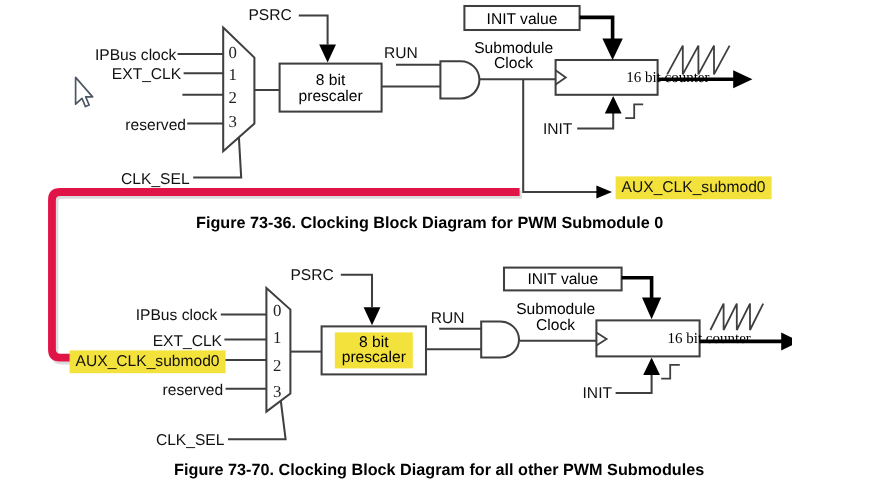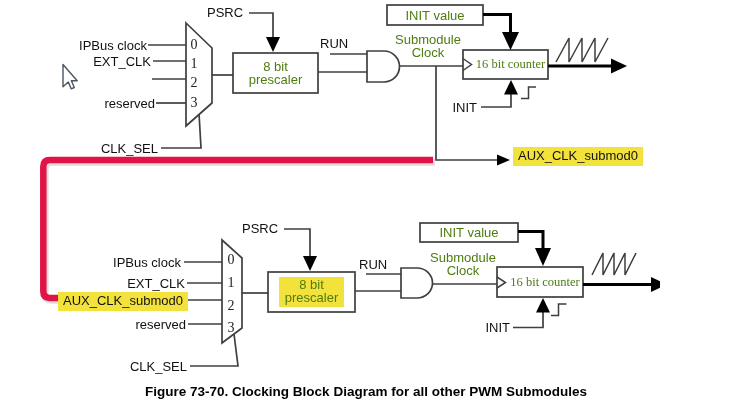--- a/index.html
+++ b/index.html
@@ -11,22 +11,22 @@
   .wt{stroke:#000;stroke-width:3;fill:none;}
   .shape{stroke:#3f3f3f;stroke-width:1.7;fill:#fff;}
   .ah{fill:#000;stroke:none;}
   .red{stroke:#e11448;stroke-width:6.5;fill:none;}
   .redsh{stroke:rgba(0,0,0,0.14);stroke-width:7;fill:none;}
   .lbl{position:absolute;font-size:13px;line-height:1.1;color:#111;white-space:nowrap;}
   .r{text-align:right;width:130px;}
   .num{position:absolute;font-family:"Liberation Serif",serif;font-size:14px;line-height:1;
        color:#222;width:14px;text-align:center;}
   .box-lbl{position:absolute;display:flex;flex-direction:column;align-items:center;
-           justify-content:center;text-align:center;font-size:13px;line-height:1.0;color:#4d7c0f;white-space:nowrap;}
-  .serif-lbl{font-family:"Liberation Serif",serif;font-size:12.5px;}
+           justify-content:center;text-align:center;font-size:13px;line-height:1.0;color:#000000;white-space:nowrap;}
+  .serif-lbl{font-family:"Liberation Serif",serif;font-size:12.5px;margin-left:46px;}
   .cap{position:absolute;left:0;text-align:center;font-weight:bold;font-size:13.5px;color:#000;white-space:nowrap;}
   .hl{background:#f4e23c;padding:2px 5px 3px;font-size:13px;}
   .hl2{background:#f4e23c;padding:1px 6px 3px;text-align:center;}
 </style>
 </head>
 <body>
 
 <div id="canvas">
 
   <svg id="linework" viewBox="0 0 732 410">
@@ -152,20 +152,21 @@
     <span>Clock</span>
   </div>
   <div class="box-lbl" style="left:387px;top:5px;width:96px;height:20px;">
     <span>INIT value</span>
   </div>
   <div class="box-lbl serif-lbl" style="left:474px;top:50px;width:73px;height:29px;">
     <span>16 bit counter</span>
   </div>
   <div class="lbl r" style="left:347px;top:100.5px;">INIT</div>
   <div class="lbl hl" style="left:513px;top:147px;">AUX_CLK_submod0</div>
+  <div class="cap" style="top:177.5px;width:716px;">Figure 73-36. Clocking Block Diagram for PWM Submodule 0</div>
 
   <div class="lbl" style="left:242px;top:221.5px;">PSRC</div>
   <div class="lbl r" style="left:51px;top:255.5px;">IPBus clock</div>
   <div class="lbl r" style="left:55px;top:276.5px;">EXT_CLK</div>
   <div class="lbl hl" style="left:58px;top:292px;">AUX_CLK_submod0</div>
   <div class="lbl r" style="left:56px;top:317.5px;">reserved</div>
   <div class="lbl r" style="left:57px;top:359.5px;">CLK_SEL</div>
   <div class="num" style="left:224px;top:253px;">0</div>
   <div class="num" style="left:224px;top:276px;">1</div>
   <div class="num" style="left:224px;top:298.5px;">2</div>

